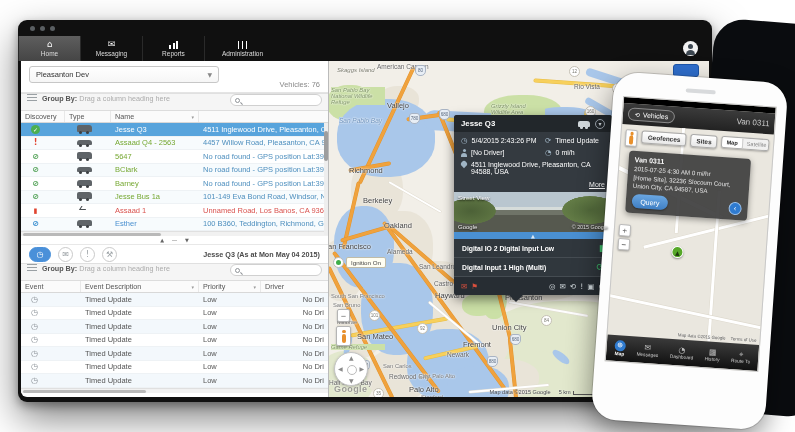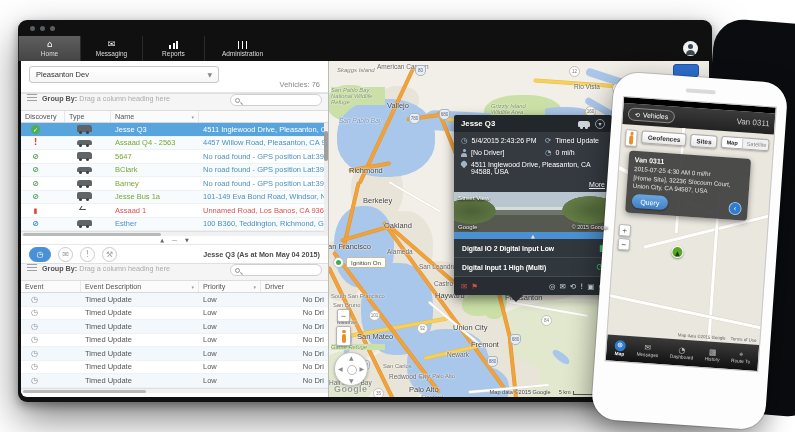--- a/index.html
+++ b/index.html
@@ -481,22 +481,22 @@
           <span class="mlabel park" style="left: 162px; top: 42px;">Grizzly Island Wildlife Area</span>
           <span class="mlabel town" style="left: 245px; top: 22px;">Rio Vista</span>
           <span class="mlabel water" style="left: 10px; top: 56px;">San Pablo Bay</span>
           <span class="mlabel city" style="left: 20px; top: 105px;">Richmond</span>
           <span class="mlabel city" style="left: 34px; top: 135px;">Berkeley</span>
           <span class="mlabel city" style="left: 55px; top: 160px;">Oakland</span>
           <span class="mlabel town" style="left: 58px; top: 187px;">Alameda</span>
           <span class="mlabel town" style="left: 90px; top: 202px;">San Leandro</span>
           <span class="mlabel town" style="left: 105px; top: 219px;">Castro Valley</span>
           <span class="mlabel city" style="left: 106px; top: 230px;">Hayward</span>
-          <span class="mlabel city" style="left: 124px; top: 262px;">Union City</span>
-          <span class="mlabel city" style="left: 134px; top: 279px; margin-left: 8px;">Fremont</span>
+          <span class="mlabel city" style="left: 131px; top: 262px; padding-left: 32px;">Union City</span>
+          <span class="mlabel city" style="left: 134px; top: 279px;">Fremont</span>
           <span class="mlabel town" style="left: 118px; top: 290px;">Newark</span>
           <span class="mlabel city" style="left: 172px; top: 324px; margin-top: 12px;">Milpitas</span>
           <span class="mlabel city" style="left: -6px; top: 181px;">San Francisco</span>
           <span class="mlabel townsm" style="left: 2px; top: 232px;">South San Francisco</span>
           <span class="mlabel townsm" style="left: 4px; top: 241px;">San Bruno</span>
           <span class="mlabel townsm" style="left: 8px; top: 258px;">Millbrae</span>
           <span class="mlabel city" style="left: 28px; top: 271px;">San Mateo</span>
           <span class="mlabel townsm" style="left: 54px; top: 302px;">San Carlos</span>
           <span class="mlabel town" style="left: 60px; top: 312px;">Redwood City</span>
           <span class="mlabel townsm" style="left: 90px; top: 312px;">East Palo Alto</span>

